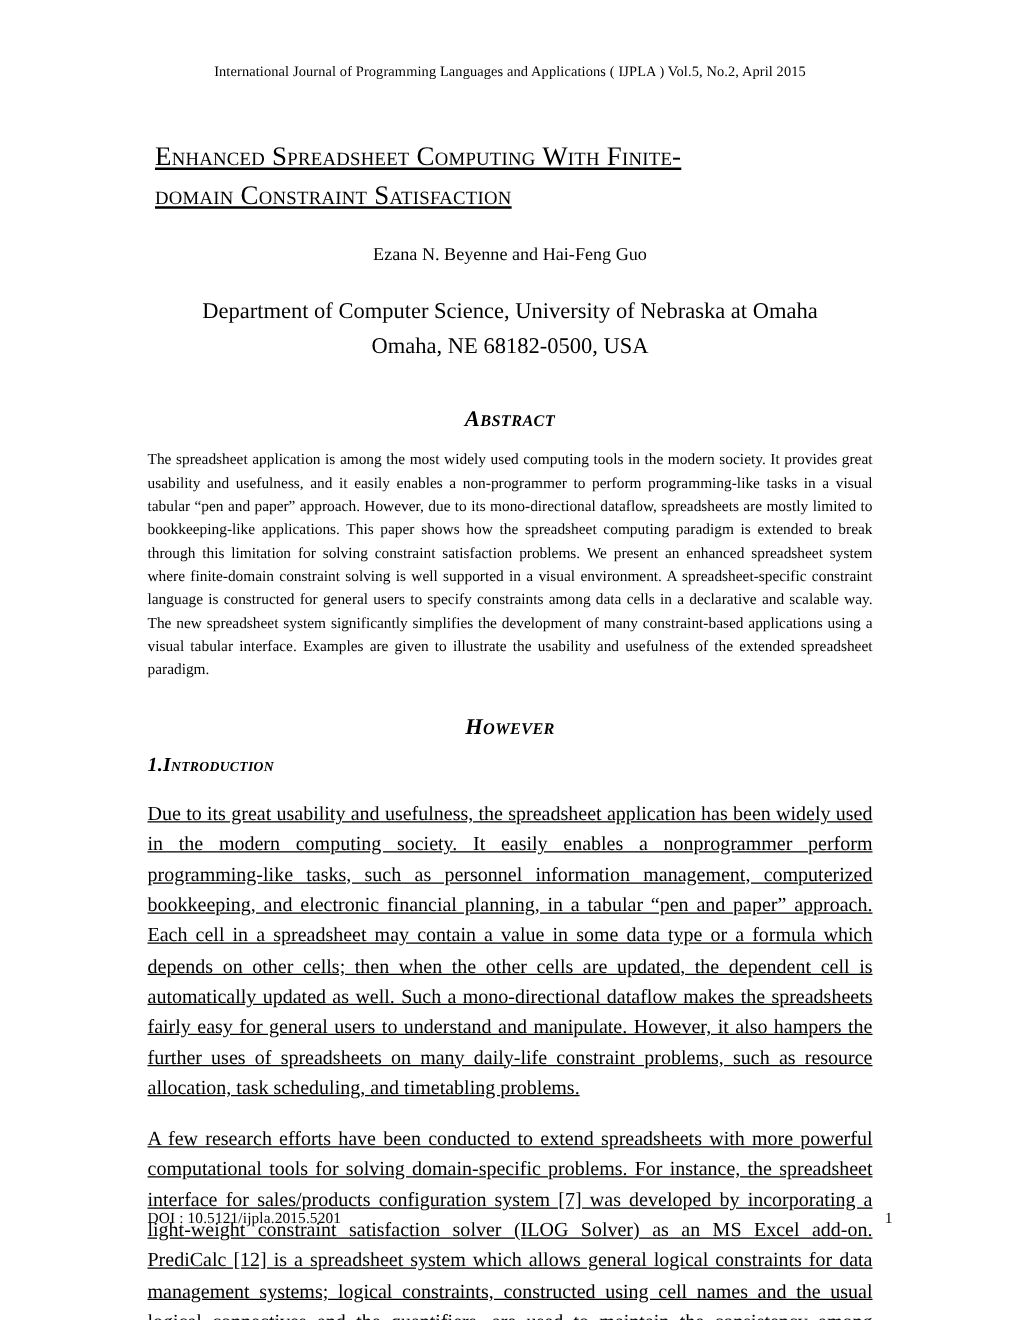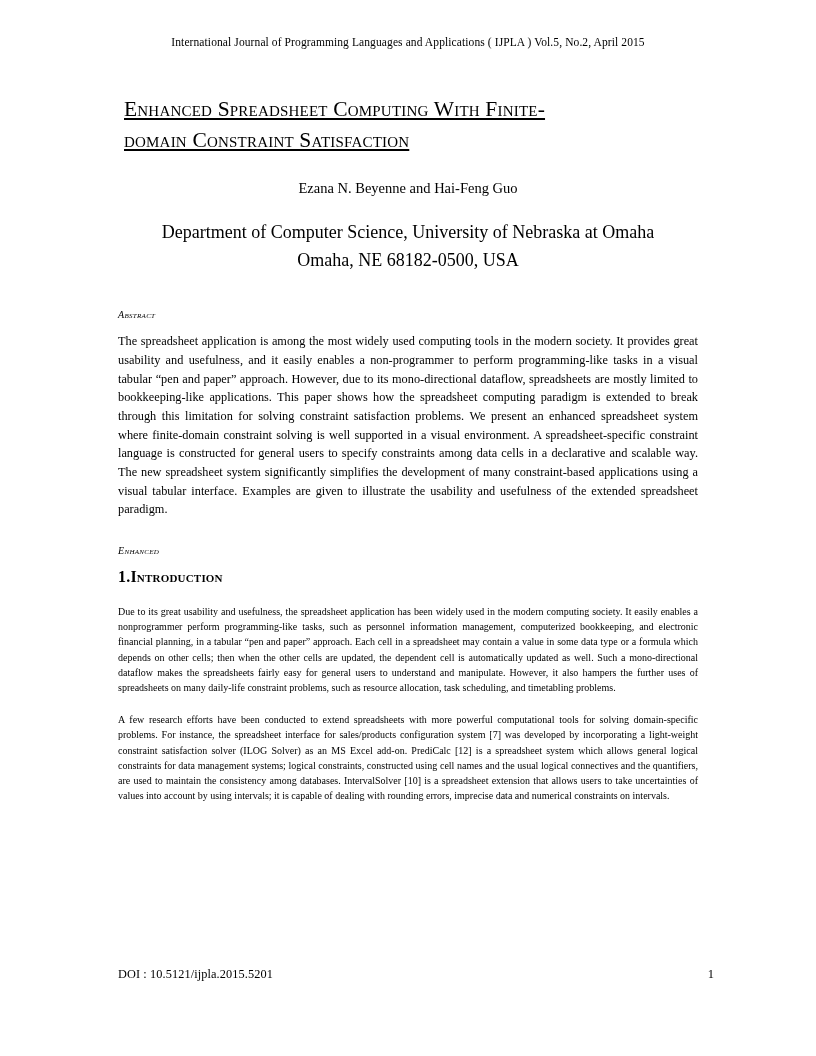--- a/index.html
+++ b/index.html
@@ -12,21 +12,21 @@
     height: 1056px;
     font-family: "Liberation Serif", serif;
     color: #000000;
     position: relative;
     overflow: hidden;
   }
   .page {
     box-sizing: border-box;
     width: 816px;
     height: 1056px;
-    padding: 36px 118px 0 118px;
+    padding: 52px 118px 0 118px;
     position: relative;
   }
   .journal-header {
     font-size: 11.5px;
     text-align: center;
     letter-spacing: 0.1px;
     margin-bottom: 46px;
   }
   .paper-title {
     text-align: left;
@@ -47,52 +47,55 @@
   }
   .affiliation {
     text-align: center;
     font-size: 18px;
     line-height: 1.55;
     margin-bottom: 34px;
   }
   .section-heading {
     font-variant: small-caps;
     font-style: italic;
-    font-weight: normal;
-    font-size: 10px;
+    font-weight: bold;
+    font-size: 18px;
     margin: 0 0 12px 0;
     letter-spacing: 0.3px;
+    text-align: center;
   }
   .abstract-text {
     font-size: 12.3px;
     line-height: 1.52;
     text-align: justify;
     margin: 0 0 26px 0;
   }
   .keywords-text {
     font-style: italic;
     font-size: 12.3px;
     line-height: 1.5;
     text-align: justify;
     margin: 0 0 28px 0;
   }
   .numbered-heading {
     font-size: 16px;
     font-weight: bold;
     margin: 0 0 18px 0;
     letter-spacing: 0.2px;
+    font-style: italic;
   }
   .numbered-heading .sc {
     font-variant: small-caps;
   }
   p.body-text {
-    font-size: 10px;
+    font-size: 16px;
     line-height: 1.52;
     text-align: justify;
     margin: 0 0 17px 0;
+    text-decoration: underline;
   }
   .footer {
     position: absolute;
     left: 118px;
     right: 102px;
     bottom: 74px;
     display: flex;
     justify-content: space-between;
     align-items: flex-end;
     font-size: 12.3px;
@@ -115,21 +118,21 @@
   <div class="authors">Ezana N. Beyenne and Hai-Feng Guo</div>
 
   <div class="affiliation">
     <span>Department of Computer Science, University of Nebraska at Omaha</span><br>
     <span>Omaha, NE 68182-0500, USA</span>
   </div>
 
   <div class="section-heading">Abstract</div>
   <p class="abstract-text">The spreadsheet application is among the most widely used computing tools in the modern society. It provides great usability and usefulness, and it easily enables a non-programmer to perform programming-like tasks in a visual tabular “pen and paper” approach. However, due to its mono-directional dataflow, spreadsheets are mostly limited to bookkeeping-like applications. This paper shows how the spreadsheet computing paradigm is extended to break through this limitation for solving constraint satisfaction problems. We present an enhanced spreadsheet system where finite-domain constraint solving is well supported in a visual environment. A spreadsheet-specific constraint language is constructed for general users to specify constraints among data cells in a declarative and scalable way. The new spreadsheet system significantly simplifies the development of many constraint-based applications using a visual tabular interface. Examples are given to illustrate the usability and usefulness of the extended spreadsheet paradigm.</p>
 
-  <div class="section-heading">Enhanced</div>
+  <div class="section-heading">However</div>
 
   <div class="numbered-heading">
     <span>1.</span><span class="sc">Introduction</span>
   </div>
 
   <p class="body-text">Due to its great usability and usefulness, the spreadsheet application has been widely used in the modern computing society. It easily enables a nonprogrammer perform programming-like tasks, such as personnel information management, computerized bookkeeping, and electronic financial planning, in a tabular “pen and paper” approach. Each cell in a spreadsheet may contain a value in some data type or a formula which depends on other cells; then when the other cells are updated, the dependent cell is automatically updated as well. Such a mono-directional dataflow makes the spreadsheets fairly easy for general users to understand and manipulate. However, it also hampers the further uses of spreadsheets on many daily-life constraint problems, such as resource allocation, task scheduling, and timetabling problems.</p>
   <p class="body-text">A few research efforts have been conducted to extend spreadsheets with more powerful computational tools for solving domain-specific problems. For instance, the spreadsheet interface for sales/products configuration system [7] was developed by incorporating a light-weight constraint satisfaction solver (ILOG Solver) as an MS Excel add-on. PrediCalc [12] is a spreadsheet system which allows general logical constraints for data management systems; logical constraints, constructed using cell names and the usual logical connectives and the quantifiers, are used to maintain the consistency among databases. IntervalSolver [10] is a spreadsheet extension that allows users to take uncertainties of values into account by using intervals; it is capable of dealing with rounding errors, imprecise data and numerical constraints on intervals.</p>
 
   <div class="footer">
     <span class="footer-doi">DOI : 10.5121/ijpla.2015.5201</span>

